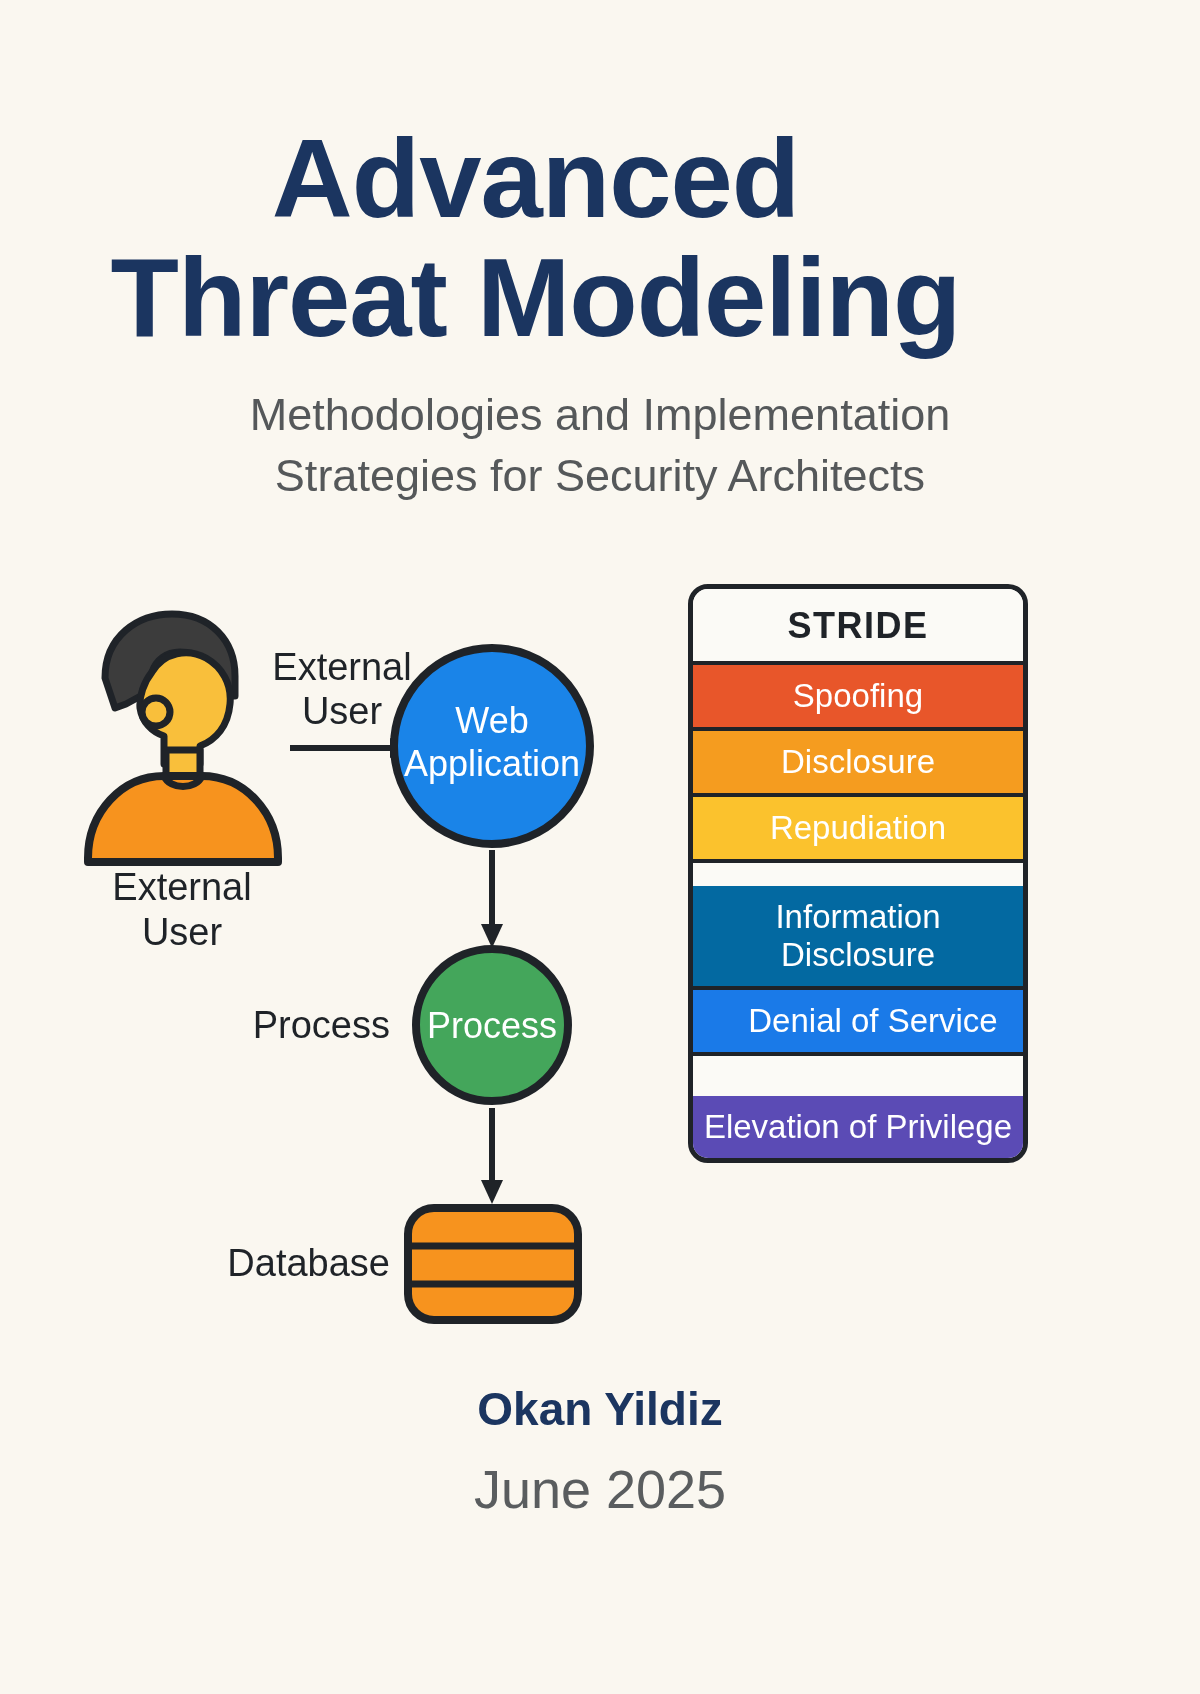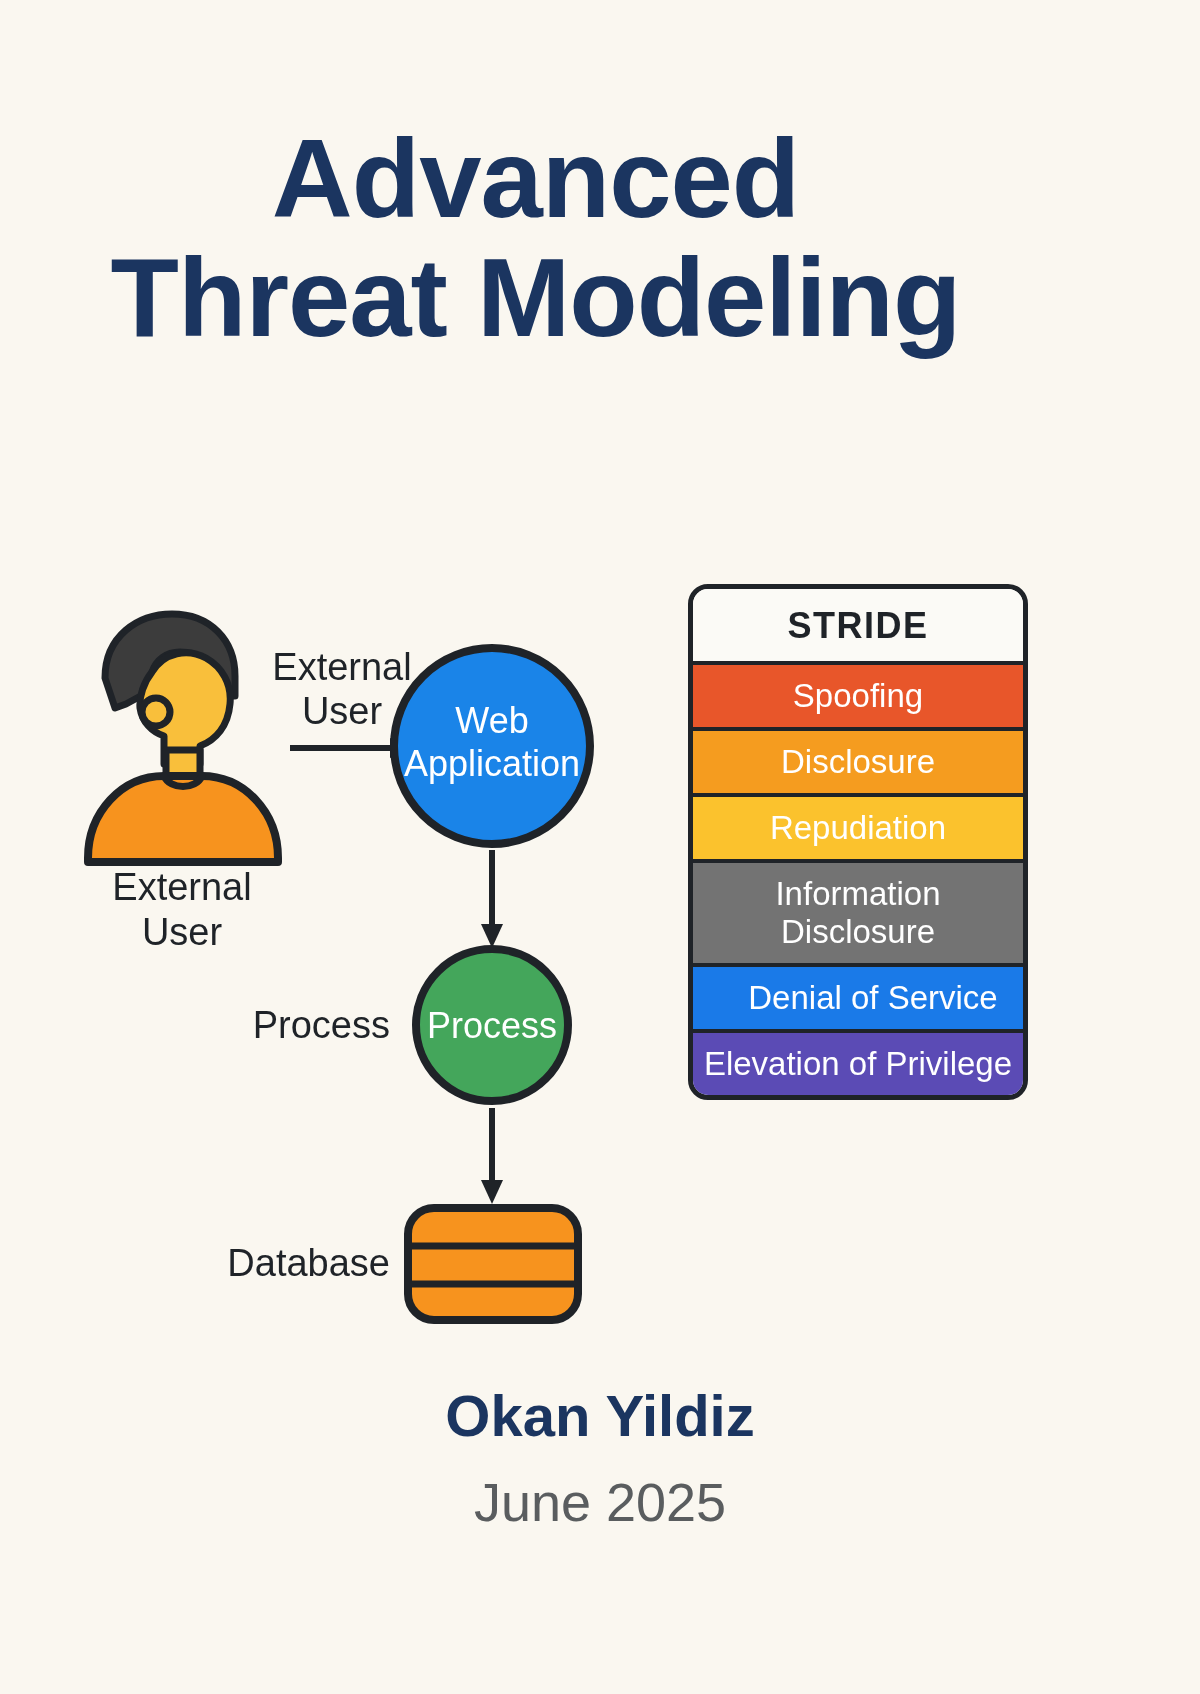--- a/index.html
+++ b/index.html
@@ -87,32 +87,33 @@
     color: #ffffff;
     font-size: 33px;
     text-align: center;
     padding: 12px 6px;
     line-height: 1.15;
     border-bottom: 4px solid #1f2328;
     box-sizing: border-box;
   }
   .stride-row:last-child {
     border-bottom: none;
+    margin-top: 40px;
   }
 
   
   .author-block {
     position: absolute;
     top: 1382px;
     left: 0;
     width: 1200px;
     text-align: center;
   }
   .author-name {
-    font-size: 58px;
+    font-size: 46px;
     font-weight: bold;
     color: #1b3560;
     letter-spacing: 0px;
   }
   .author-date {
     font-size: 54px;
     color: #5a5d5f;
     margin-top: 22px;
   }
 
@@ -121,20 +122,24 @@
 </head>
 <body>
 
 <div class="cover">
 
   <div class="title-block">
     <div class="title-line">Advanced</div>
     <div class="title-line">Threat Modeling</div>
   </div>
 
+  <div class="subtitle-block">
+    <div class="subtitle-line">Methodologies and Implementation</div>
+    <div class="subtitle-line">Strategies for Security Architects</div>
+  </div>
 
   <div class="diagram">
     <svg class="dfd-svg" width="600" height="740" viewBox="0 0 600 740" xmlns="http://www.w3.org/2000/svg">
 
       <g>
 
         <path d="M45 78 C45 36, 78 14, 112 14 C150 14, 175 40, 175 76 L175 96 L150 96 L150 78 C150 60, 138 52, 120 52 C106 52, 96 60, 92 72 L88 92 L66 104 L55 108 Z" fill="#3c3c3c" stroke="#1f2328" stroke-width="7" stroke-linejoin="round"></path>
 
         <path d="M92 72 C104 52, 128 48, 146 58 C162 67, 172 84, 170 104 C168 126, 156 140, 140 146 L140 164 L104 164 L104 136 C92 132, 82 122, 80 108 C79 96, 84 82, 92 72 Z" fill="#f9bf3b" stroke="#1f2328" stroke-width="7" stroke-linejoin="round"></path>
 
@@ -187,21 +192,21 @@
       <text x="330" y="676" text-anchor="end" font-family="Liberation Sans, sans-serif" font-size="38" fill="#1f2328">Database</text>
 
     </svg>
   </div>
 
   <div class="stride-panel">
     <div class="stride-header">STRIDE</div>
     <div class="stride-row" style="background:#e8562a;">Spoofing</div>
     <div class="stride-row" style="background:#f59c1f;">Disclosure</div>
     <div class="stride-row" style="background:#fbc22d;">Repudiation</div>
-    <div class="stride-row" style="background:#737373;">Information Disclosure</div>
+    <div class="stride-row" style="background:#0369a1;margin-top:23px;">Information Disclosure</div>
     <div class="stride-row" style="background:#1a7ae8;padding-left:36px;">Denial of Service</div>
     <div class="stride-row" style="background:#5b4bb5;">Elevation of Privilege</div>
   </div>
 
   <div class="author-block">
     <div class="author-name">Okan Yildiz</div>
     <div class="author-date">June 2025</div>
   </div>
 
 </div>

